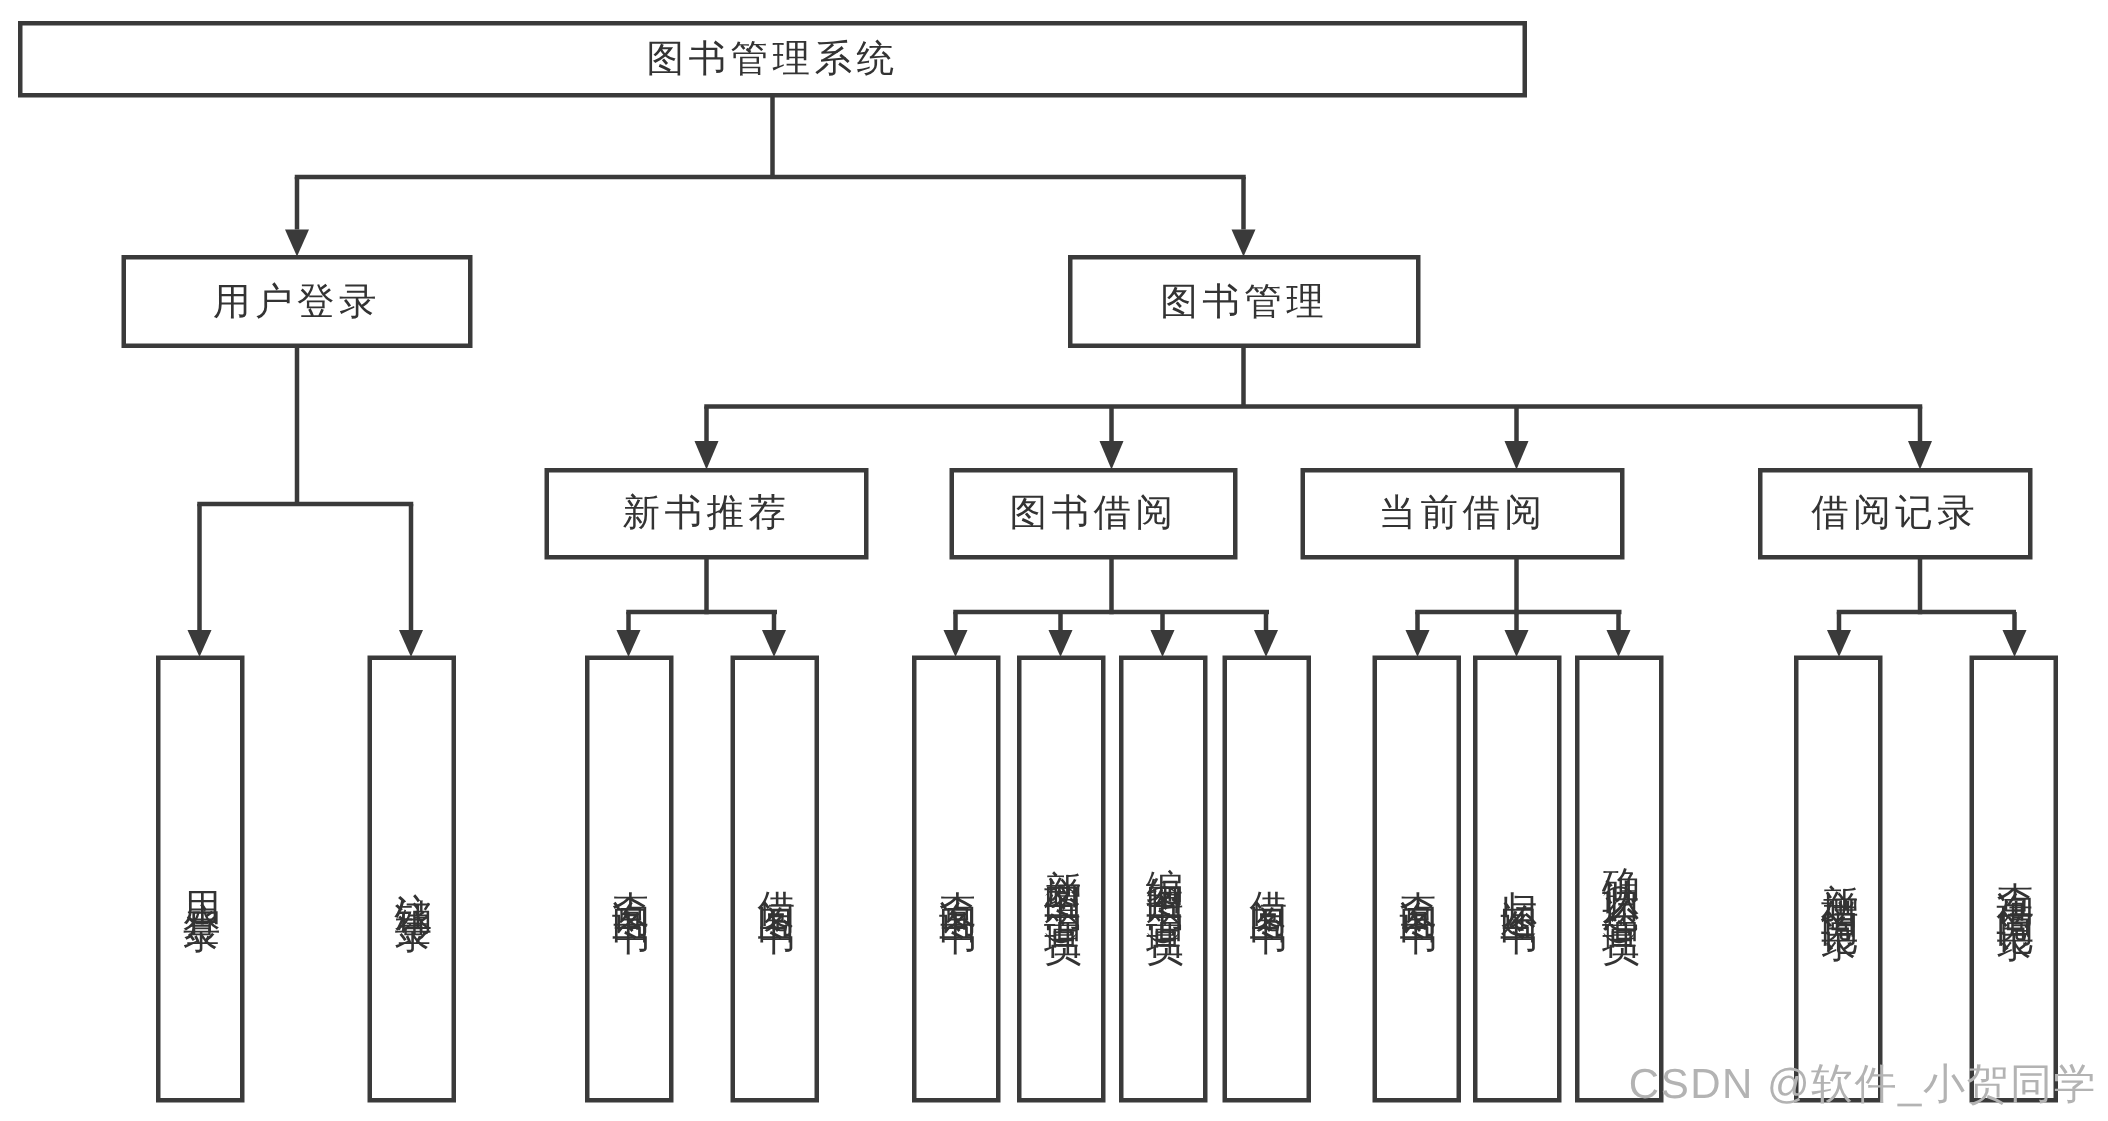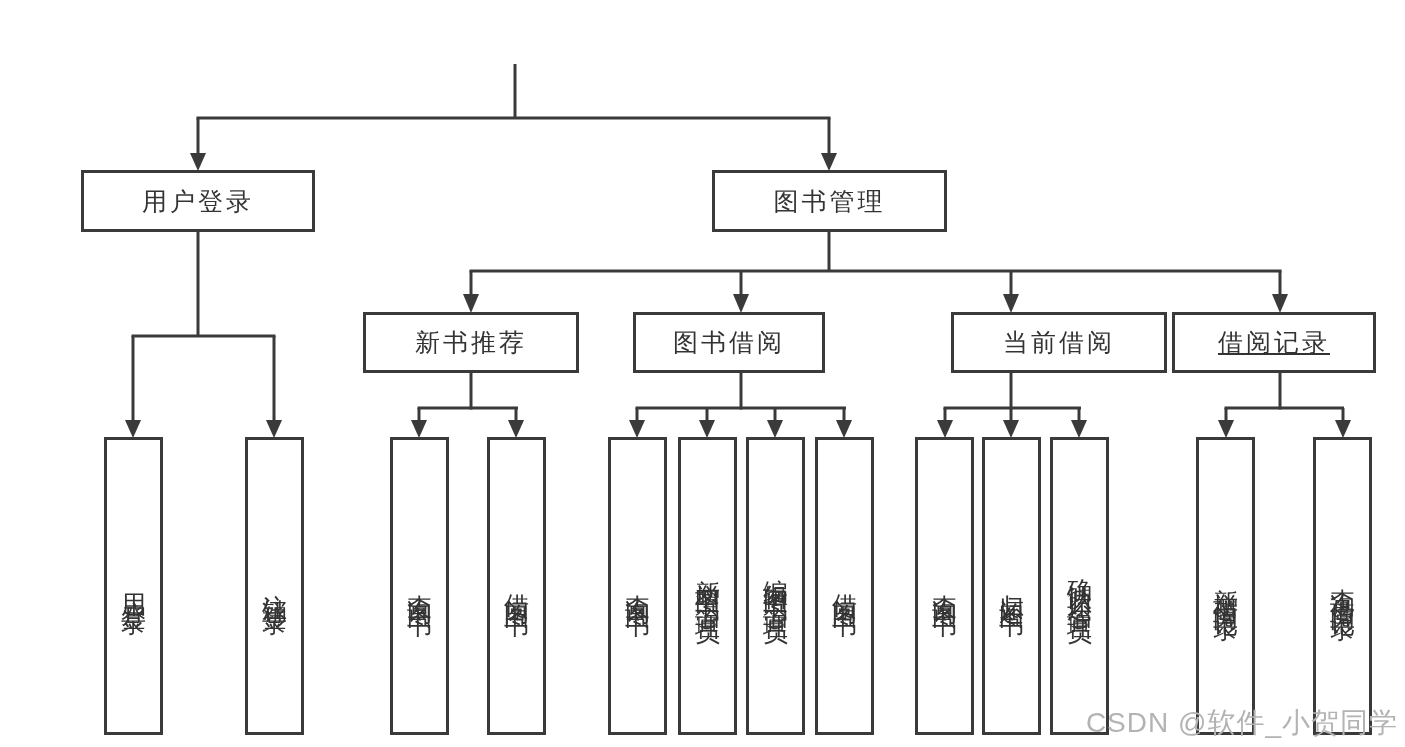--- a/index.html
+++ b/index.html
@@ -118,38 +118,41 @@
     <line x1="1079" y1="408" x2="1079" y2="420"></line>
     <polygon points="1071,420 1087,420 1079,438"></polygon>
 
     <line x1="1224.5" y1="408" x2="1344" y2="408"></line>
     <line x1="1226" y1="408" x2="1226" y2="420"></line>
     <polygon points="1218,420 1234,420 1226,438"></polygon>
     <line x1="1343" y1="408" x2="1343" y2="420"></line>
     <polygon points="1335,420 1351,420 1343,438"></polygon>
   </svg>
 
+  <div class="box" style="left:12px;top:14px;width:1006px;height:51px;">
+    <span class="hlabel">图书管理系统</span>
+  </div>
 
   <div class="box" style="left:81px;top:170px;width:234px;height:62px;">
     <span class="hlabel">用户登录</span>
   </div>
   <div class="box" style="left:712px;top:170px;width:235px;height:62px;justify-content:center;">
     <span class="hlabel">图书管理</span>
   </div>
 
   <div class="box" style="left:363px;top:312px;width:216px;height:61px;text-align:center;">
     <span class="hlabel">新书推荐</span>
   </div>
   <div class="box" style="left:633px;top:312px;width:192px;height:61px;">
     <span class="hlabel">图书借阅</span>
   </div>
-  <div class="box" style="left:951px;top:312px;width:216px;height:61px;">
+  <div class="box" style="left:867px;top:312px;width:216px;height:61px;">
     <span class="hlabel">当前借阅</span>
   </div>
-  <div class="box" style="left:1172px;top:312px;width:204px;height:61px;text-decoration:underline;">
+  <div class="box" style="left:1172px;top:312px;width:183px;height:61px;">
     <span class="hlabel">借阅记录</span>
   </div>
 
   <div class="box leaf" style="left:104px;top:437px;width:59px;height:298px;">
     <span class="vlabel">用户登录</span>
   </div>
   <div class="box leaf" style="left:245px;top:437px;width:59px;height:298px;">
     <span class="vlabel">注销登录</span>
   </div>
 

